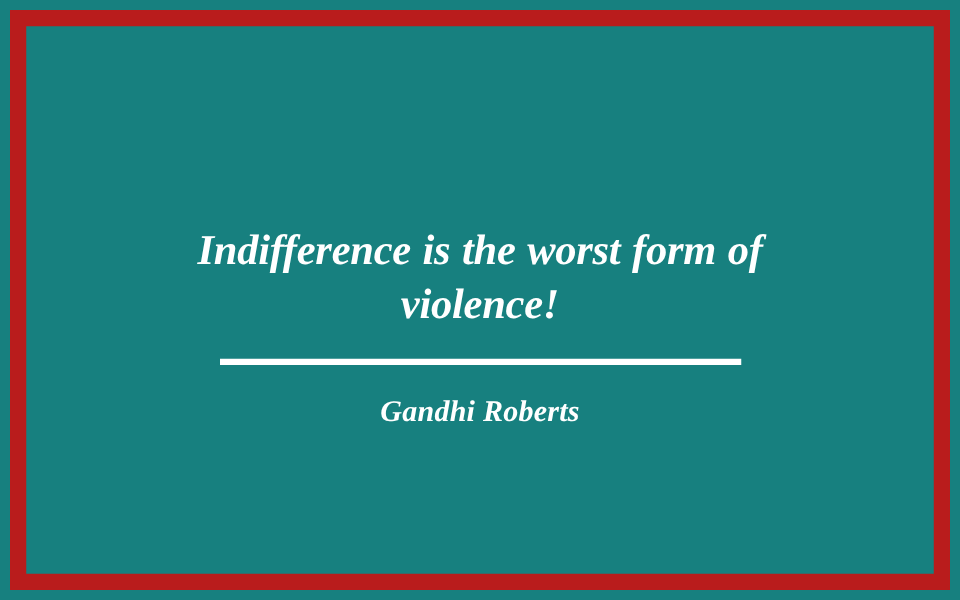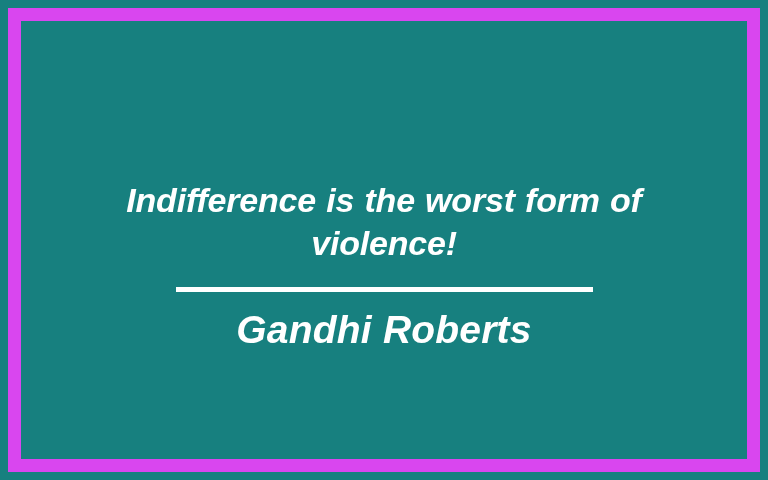--- a/index.html
+++ b/index.html
@@ -23,22 +23,23 @@
     background: #17807f;
     padding: 8px;
   }
 
   
   #card-frame {
     position: relative;
     width: 100%;
     height: 100%;
     box-sizing: border-box;
-    background: #d946ef;
+    background: #b91c1c;
     padding: 13px;
+    font-family: Liberation Serif, serif;
   }
 
   
   #card-inner {
     position: relative;
     width: 100%;
     height: 100%;
     box-sizing: border-box;
     background: #17807f;
     display: flex;
@@ -74,21 +75,21 @@
     width: 417px;
     height: 5px;
     background: #ffffff;
     margin: 22px 0 0 0;
     border: 0;
     padding: 0;
   }
 
   #quote-author {
     color: #ffffff;
-    font-size: 39px;
+    font-size: 24px;
     line-height: 40px;
     font-weight: bold;
     font-style: italic;
     letter-spacing: 0.2px;
     text-align: center;
     margin: 18px 0 0 0;
     padding: 0;
   }
 </style>
 </head>

